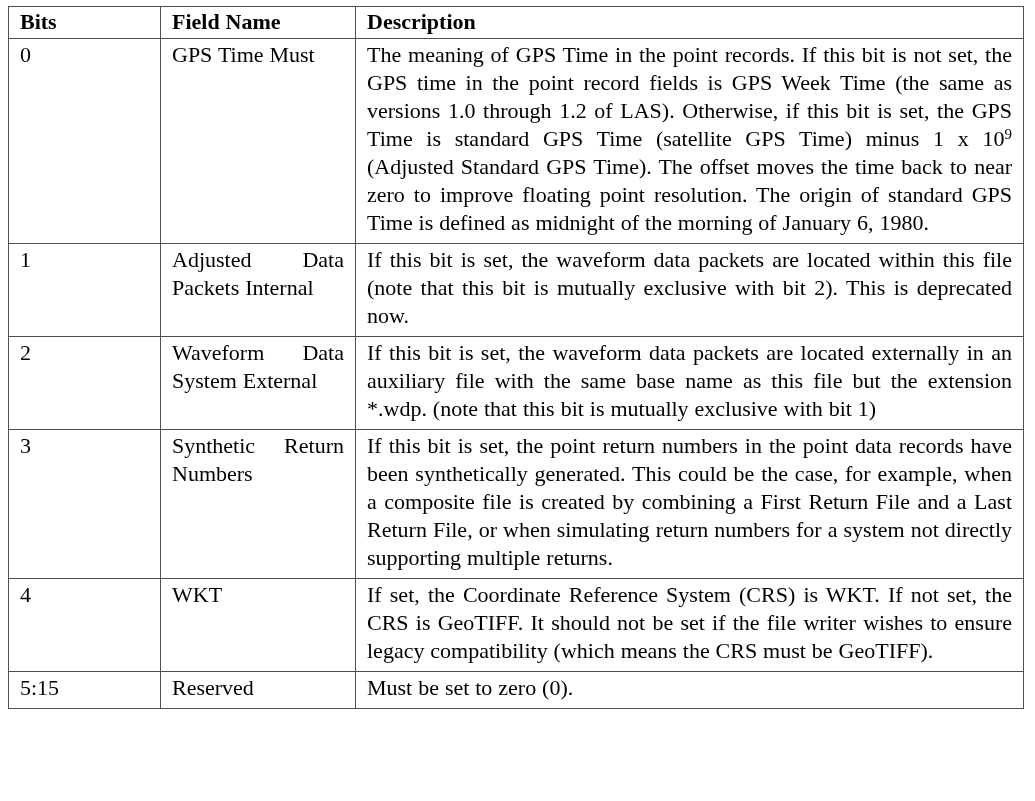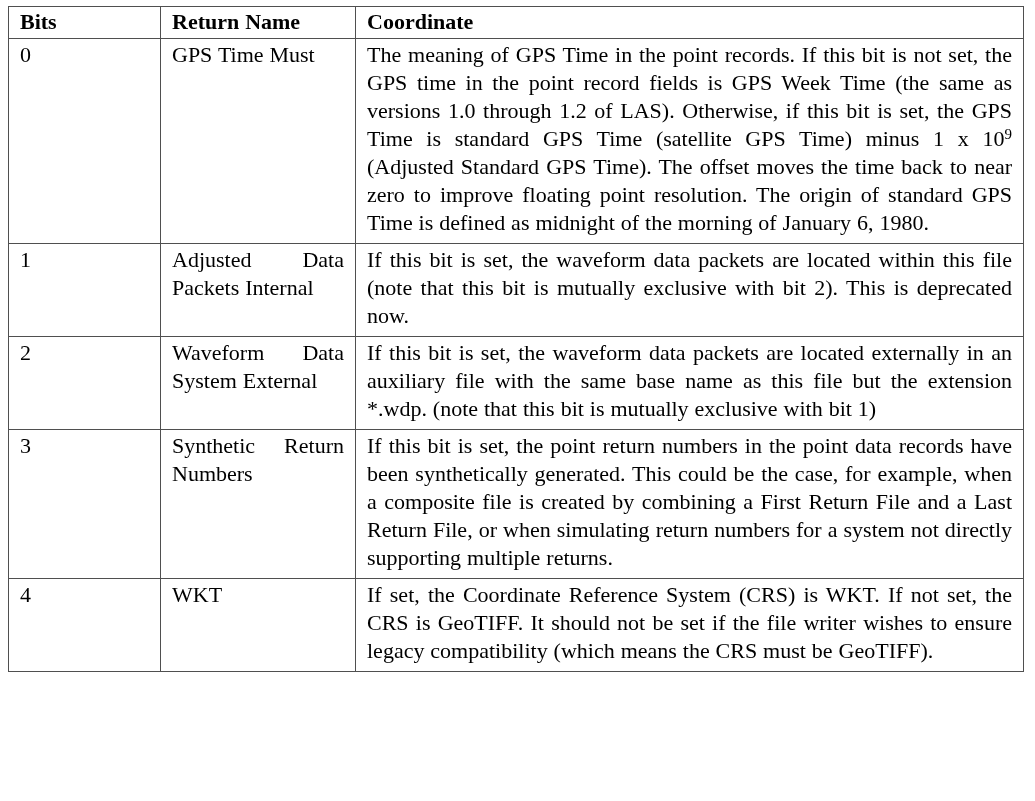--- a/index.html
+++ b/index.html
@@ -64,22 +64,22 @@
 <div class="page">
   <table class="spec-table">
     <colgroup>
       <col style="width:152px">
       <col style="width:195px">
       <col style="width:668px">
     </colgroup>
     <thead>
       <tr>
         <th>Bits</th>
-        <th>Return Name</th>
-        <th>Coordinate</th>
+        <th>Field Name</th>
+        <th>Description</th>
       </tr>
     </thead>
     <tbody>
         <tr>
           <td class="col-bits">0</td>
           <td class="col-field">GPS Time Must</td>
           <td class="col-desc"><span>The meaning of GPS Time in the point records. If this bit is not set, the GPS time in the point record fields is GPS Week Time (the same as versions 1.0 through 1.2 of LAS). Otherwise, if this bit is set, the GPS Time is standard GPS Time (satellite GPS Time) minus 1 x 10</span><sup class="exp">9</sup><span> (Adjusted Standard GPS Time). The offset moves the time back to near zero to improve floating point resolution. The origin of standard GPS Time is defined as midnight of the morning of January 6, 1980.</span></td>
         </tr>
         <tr>
           <td class="col-bits">1</td>
@@ -94,15 +94,20 @@
         <tr>
           <td class="col-bits">3</td>
           <td class="col-field">Synthetic Return Numbers</td>
           <td class="col-desc"><span>If this bit is set, the point return numbers in the point data records have been synthetically generated. This could be the case, for example, when a composite file is created by combining a First Return File and a Last Return File, or when simulating return numbers for a system not directly supporting multiple returns.</span></td>
         </tr>
         <tr>
           <td class="col-bits">4</td>
           <td class="col-field">WKT</td>
           <td class="col-desc"><span>If set, the Coordinate Reference System (CRS) is WKT. If not set, the CRS is GeoTIFF. It should not be set if the file writer wishes to ensure legacy compatibility (which means the CRS must be GeoTIFF).</span></td>
         </tr>
+        <tr>
+          <td class="col-bits">5:15</td>
+          <td class="col-field">Reserved</td>
+          <td class="col-desc"><span>Must be set to zero (0).</span></td>
+        </tr>
       </tbody>
   </table>
 </div>
 
 </body></html>

